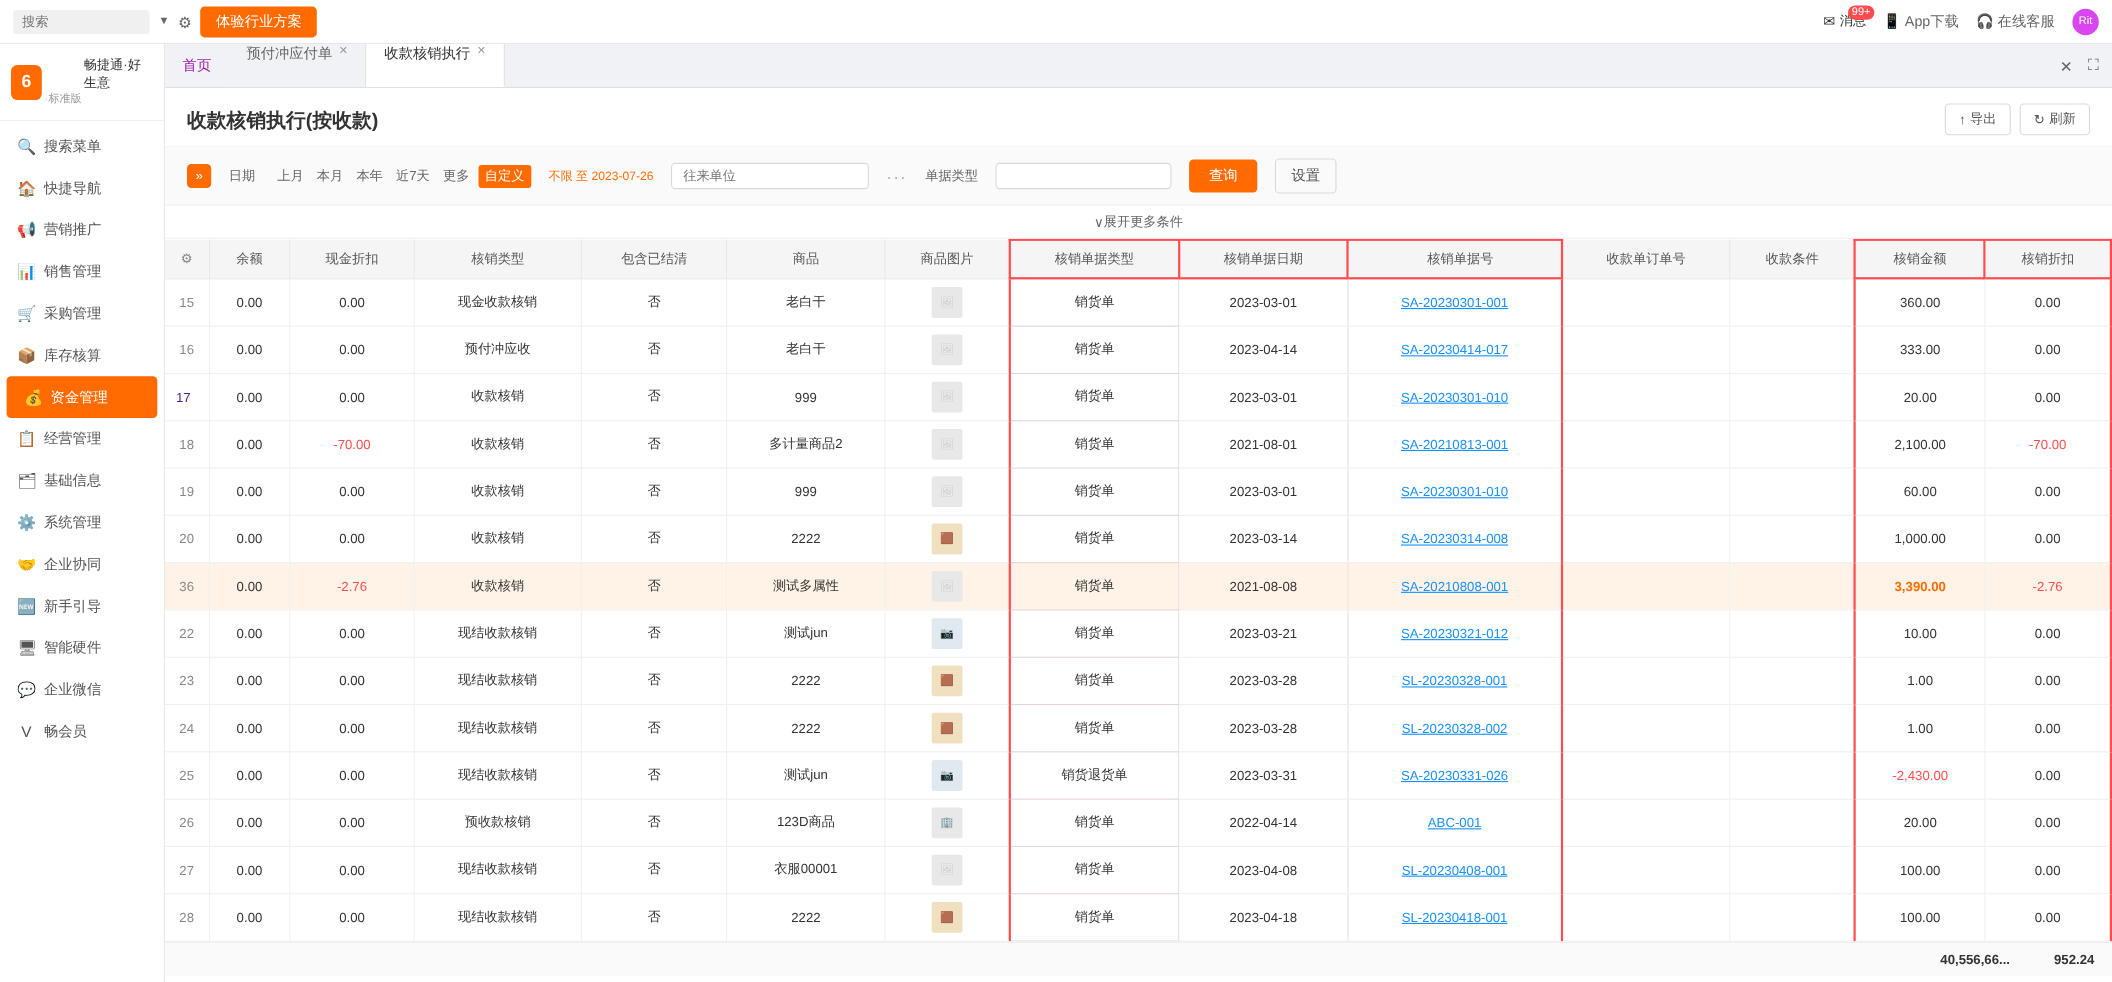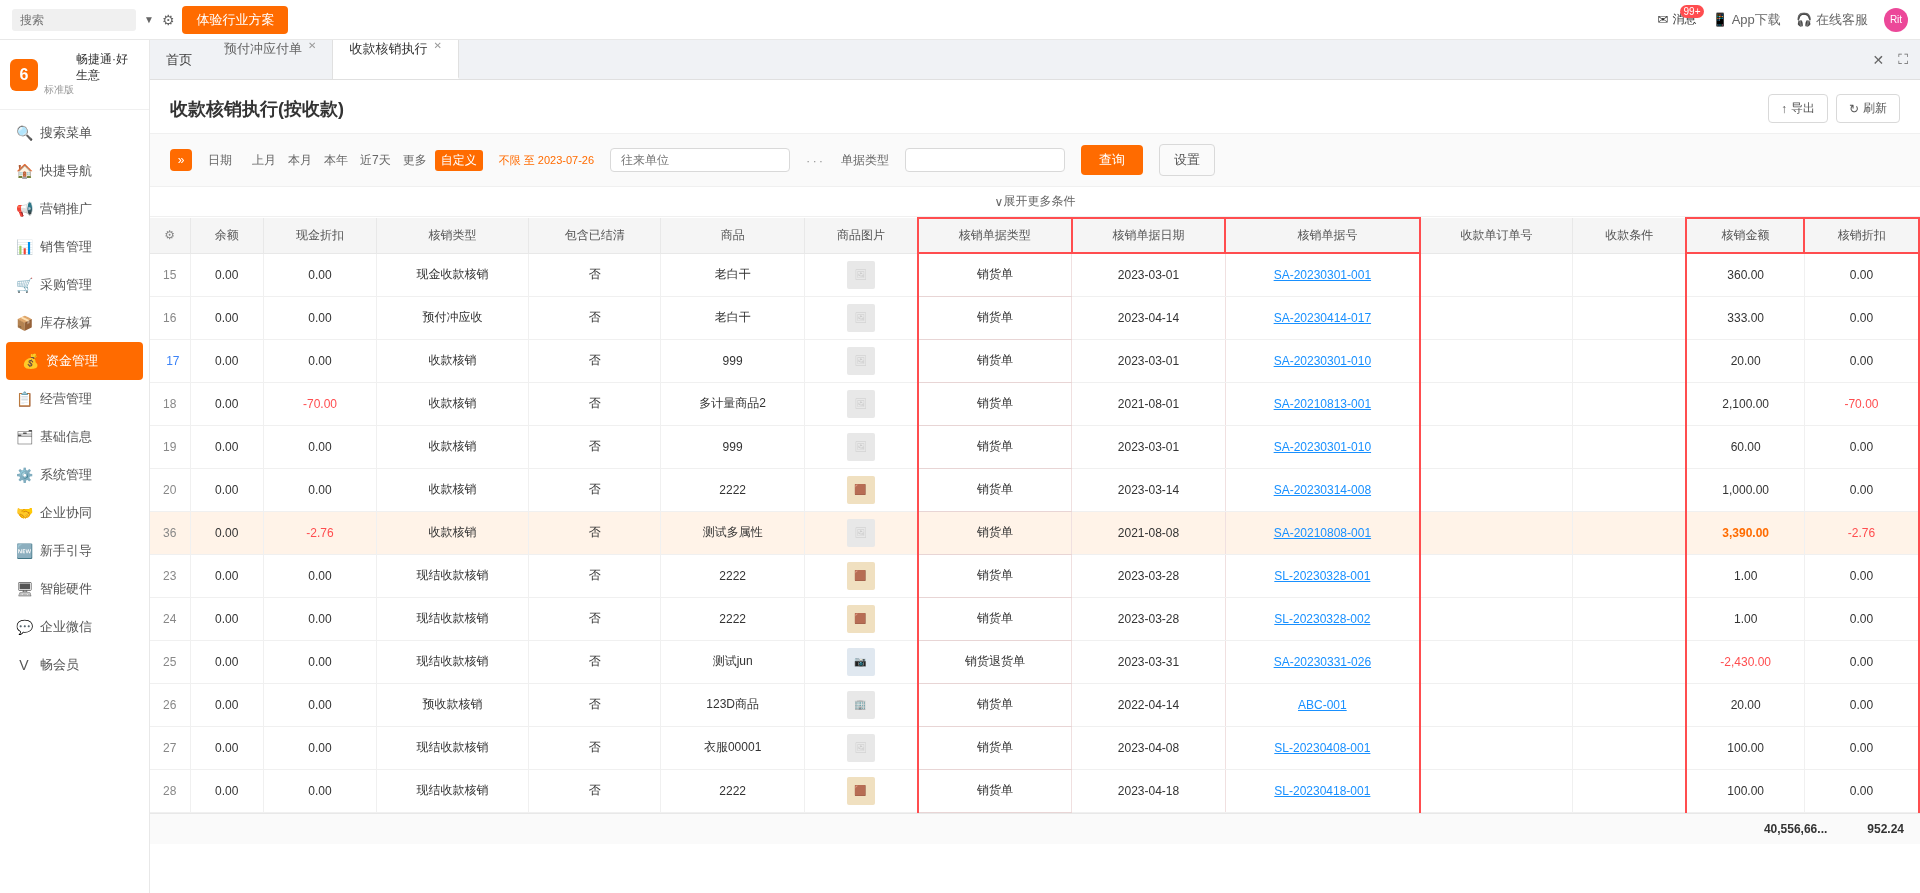--- a/index.html
+++ b/index.html
@@ -33,21 +33,21 @@
       border: none;
       border-radius: 4px;
       padding: 5px 14px;
       font-size: 13px;
       cursor: pointer;
     }
     .top-bar-right { display: flex; align-items: center; gap: 16px; }
     .badge-wrap { position: relative; display: inline-flex; align-items: center; }
     .badge { background: #ff4d4f; color: #fff; border-radius: 10px; font-size: 10px; padding: 1px 4px; position: absolute; top: -6px; right: -8px; }
     .top-bar-icon { color: #666; font-size: 13px; cursor: pointer; display: flex; align-items: center; gap: 3px; }
-    .user-avatar { background: #ec4899; border-radius: 50%; width: 24px; height: 24px; display: inline-flex; align-items: center; justify-content: center; font-size: 10px; color: #fff; }
+    .user-avatar { background: #d946ef; border-radius: 50%; width: 24px; height: 24px; display: inline-flex; align-items: center; justify-content: center; font-size: 10px; color: #fff; }
 
     
     .layout { display: flex; height: calc(893px - 40px); }
 
     
     .sidebar {
       width: 150px;
       background: #fff;
       border-right: 1px solid #e8e8e8;
       display: flex;
@@ -101,21 +101,21 @@
       border-right: 1px solid #e0e0e0;
       cursor: pointer;
       font-size: 13px;
       color: #666;
     }
     .tab.active {
       background: #fff;
       color: #333;
       border-bottom: 2px solid #fff;
     }
-    .tab-home { color: #404040; padding: 0 16px; height: 100%; display: flex; align-items: center; cursor: pointer; font-size: 13px; }
+    .tab-home { color: #a21caf; padding: 0 16px; height: 100%; display: flex; align-items: center; cursor: pointer; font-size: 13px; }
     .tab-close { font-size: 10px; color: #999; cursor: pointer; }
     .tab-actions { margin-left: auto; display: flex; align-items: center; padding-right: 8px; gap: 6px; }
     .tab-action-btn { color: #666; cursor: pointer; font-size: 14px; padding: 2px 4px; }
 
     
     .page-body { flex: 1; overflow-y: auto; background: #fff; padding: 0; }
 
     
     .page-header {
       padding: 14px 20px 10px;
@@ -493,21 +493,21 @@
                 <td><div class="img-placeholder" style="background:#e8e8e8; color:#ccc;">🖼</div></td>
                 <td style="border-width: 1px 1px 1px 2px; border-style: solid; border-color: rgb(232, 213, 213) rgb(240, 224, 224) rgb(232, 213, 213) rgb(255, 77, 79); border-image: initial;">销货单</td>
                 <td style="border-left: 1px solid rgb(240, 224, 224); border-right: 1px solid rgb(240, 224, 224);">2023-04-14</td>
                 <td style="border-right: 2px solid rgb(255, 77, 79);"><span class="link-text">SA-20230414-017</span></td>
                 <td></td>
                 <td></td>
                 <td style="border-left: 2px solid rgb(255, 77, 79);">333.00</td>
                 <td style="border-right: 2px solid rgb(255, 77, 79);">0.00</td>
               </tr>
               <tr>
-                <td style="text-align: right; color: #3b82f6;">17</td>
+                <td style="text-align: left; color: #4c1d95;">17</td>
                 <td>0.00</td>
                 <td>0.00</td>
                 <td>收款核销</td>
                 <td>否</td>
                 <td>999</td>
                 <td><div class="img-placeholder" style="background:#e8e8e8; color:#ccc;">🖼</div></td>
                 <td style="border-width: 1px 1px 1px 2px; border-style: solid; border-color: rgb(232, 213, 213) rgb(240, 224, 224) rgb(232, 213, 213) rgb(255, 77, 79); border-image: initial;">销货单</td>
                 <td style="border-left: 1px solid rgb(240, 224, 224); border-right: 1px solid rgb(240, 224, 224);">2023-03-01</td>
                 <td style="border-right: 2px solid rgb(255, 77, 79);"><span class="link-text">SA-20230301-010</span></td>
                 <td></td>
@@ -571,20 +571,36 @@
                 <td>否</td>
                 <td>测试多属性</td>
                 <td><div class="img-placeholder" style="background:#e8e8e8; color:#ccc;">🖼</div></td>
                 <td style="border-width: 1px 1px 1px 2px; border-style: solid; border-color: rgb(232, 213, 213) rgb(240, 224, 224) rgb(232, 213, 213) rgb(255, 77, 79); border-image: initial;">销货单</td>
                 <td style="border-left: 1px solid rgb(240, 224, 224); border-right: 1px solid rgb(240, 224, 224);">2021-08-08</td>
                 <td style="border-right: 2px solid rgb(255, 77, 79);"><span class="link-text">SA-20210808-001</span></td>
                 <td></td>
                 <td></td>
                 <td style="color: rgb(255, 107, 0); font-weight: bold; border-left: 2px solid rgb(255, 77, 79);">3,390.00</td>
                 <td class="red-text" style="border-right: 2px solid rgb(255, 77, 79);">-2.76</td>
+              </tr>
+              <tr>
+                <td style="text-align: center; color: rgb(136, 136, 136);">22</td>
+                <td>0.00</td>
+                <td>0.00</td>
+                <td>现结收款核销</td>
+                <td>否</td>
+                <td>测试jun</td>
+                <td><div class="img-placeholder" style="background:#e0e8f0;">📷</div></td>
+                <td style="border-width: 1px 1px 1px 2px; border-style: solid; border-color: rgb(232, 213, 213) rgb(240, 224, 224) rgb(232, 213, 213) rgb(255, 77, 79); border-image: initial;">销货单</td>
+                <td style="border-left: 1px solid rgb(240, 224, 224); border-right: 1px solid rgb(240, 224, 224);">2023-03-21</td>
+                <td style="border-right: 2px solid rgb(255, 77, 79);"><span class="link-text">SA-20230321-012</span></td>
+                <td></td>
+                <td></td>
+                <td style="border-left: 2px solid rgb(255, 77, 79);">10.00</td>
+                <td style="border-right: 2px solid rgb(255, 77, 79);">0.00</td>
               </tr>
               <tr>
                 <td style="text-align: center; color: rgb(136, 136, 136);">23</td>
                 <td>0.00</td>
                 <td>0.00</td>
                 <td>现结收款核销</td>
                 <td>否</td>
                 <td>2222</td>
                 <td><div class="img-placeholder img-placeholder-brown">🟫</div></td>
                 <td style="border-width: 1px 1px 1px 2px; border-style: solid; border-color: rgb(232, 213, 213) rgb(240, 224, 224) rgb(232, 213, 213) rgb(255, 77, 79); border-image: initial;">销货单</td>

